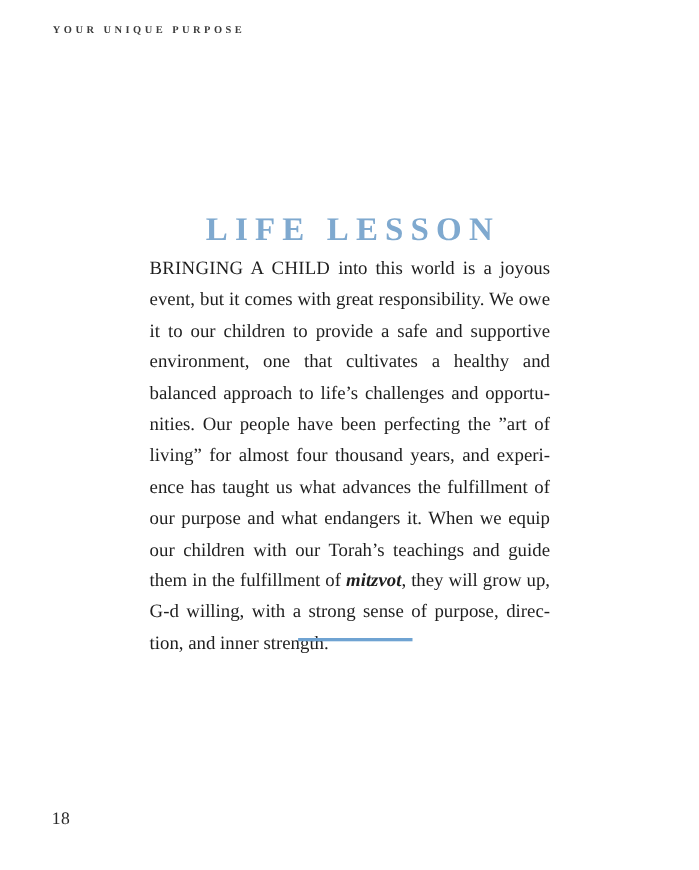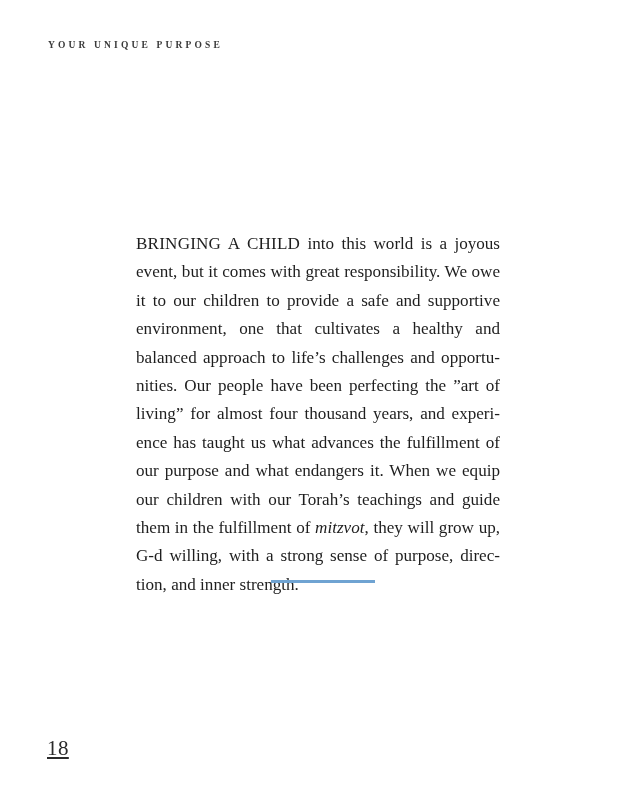--- a/index.html
+++ b/index.html
@@ -21,21 +21,21 @@
     inset: 0;
     width: 635px;
     height: 791px;
     background: #ffffff;
   }
 
   
   .running-head {
     position: absolute;
     left: 48px;
-    top: 40px;
+    top: 23px;
     font-family: "Liberation Serif", "DejaVu Serif", serif;
     font-size: 9.5px;
     font-weight: 700;
     letter-spacing: 3.15px;
     color: #3a3a3a;
     white-space: nowrap;
     text-transform: uppercase;
   }
 
   
@@ -75,53 +75,54 @@
     -webkit-hyphens: manual;
   }
 
   .lead-in {
     font-weight: 400;
     letter-spacing: 0.2px;
   }
 
   .italic {
     font-style: italic;
+    font-weight: bold;
   }
 
   
   .section-rule {
     position: absolute;
     left: 271px;
     top: 580px;
     width: 104px;
     height: 3px;
     background: #6fa3d2;
     border: 0;
     margin: 0;
   }
 
   
   .folio {
     position: absolute;
     left: 47px;
     top: 736px;
     font-family: "Liberation Serif", "DejaVu Serif", serif;
-    font-size: 21px;
+    font-size: 16px;
     color: #2a2a2a;
     letter-spacing: 0.4px;
-    text-decoration: underline;
   }
 </style>
 </head>
 <body>
 
 <div class="page">
 
   <div class="running-head">YOUR UNIQUE PURPOSE</div>
 
+  <h1 class="lesson-title">LIFE LESSON</h1>
 
   <div class="body-block">
     <p class="body-paragraph"><span class="lead-in">BRINGING A CHILD</span><span> into this world is a joyous event, but it comes with great responsibility. We owe it to our children to provide a safe and support­ive environment, one that cultivates a healthy and balanced approach to life’s challenges and opportu­nities. Our people have been perfecting the ”art of living” for almost four thousand years, and experi­ence has taught us what advances the fulfillment of our purpose and what endangers it. When we equip our children with our Torah’s teachings and guide them in the fulfillment of </span><span class="italic">mitzvot</span><span>, they will grow up, G-d willing, with a strong sense of purpose, direc­tion, and inner strength.</span></p>
   </div>
 
   <hr class="section-rule">
 
   <div class="folio">18</div>
 
 </div>

